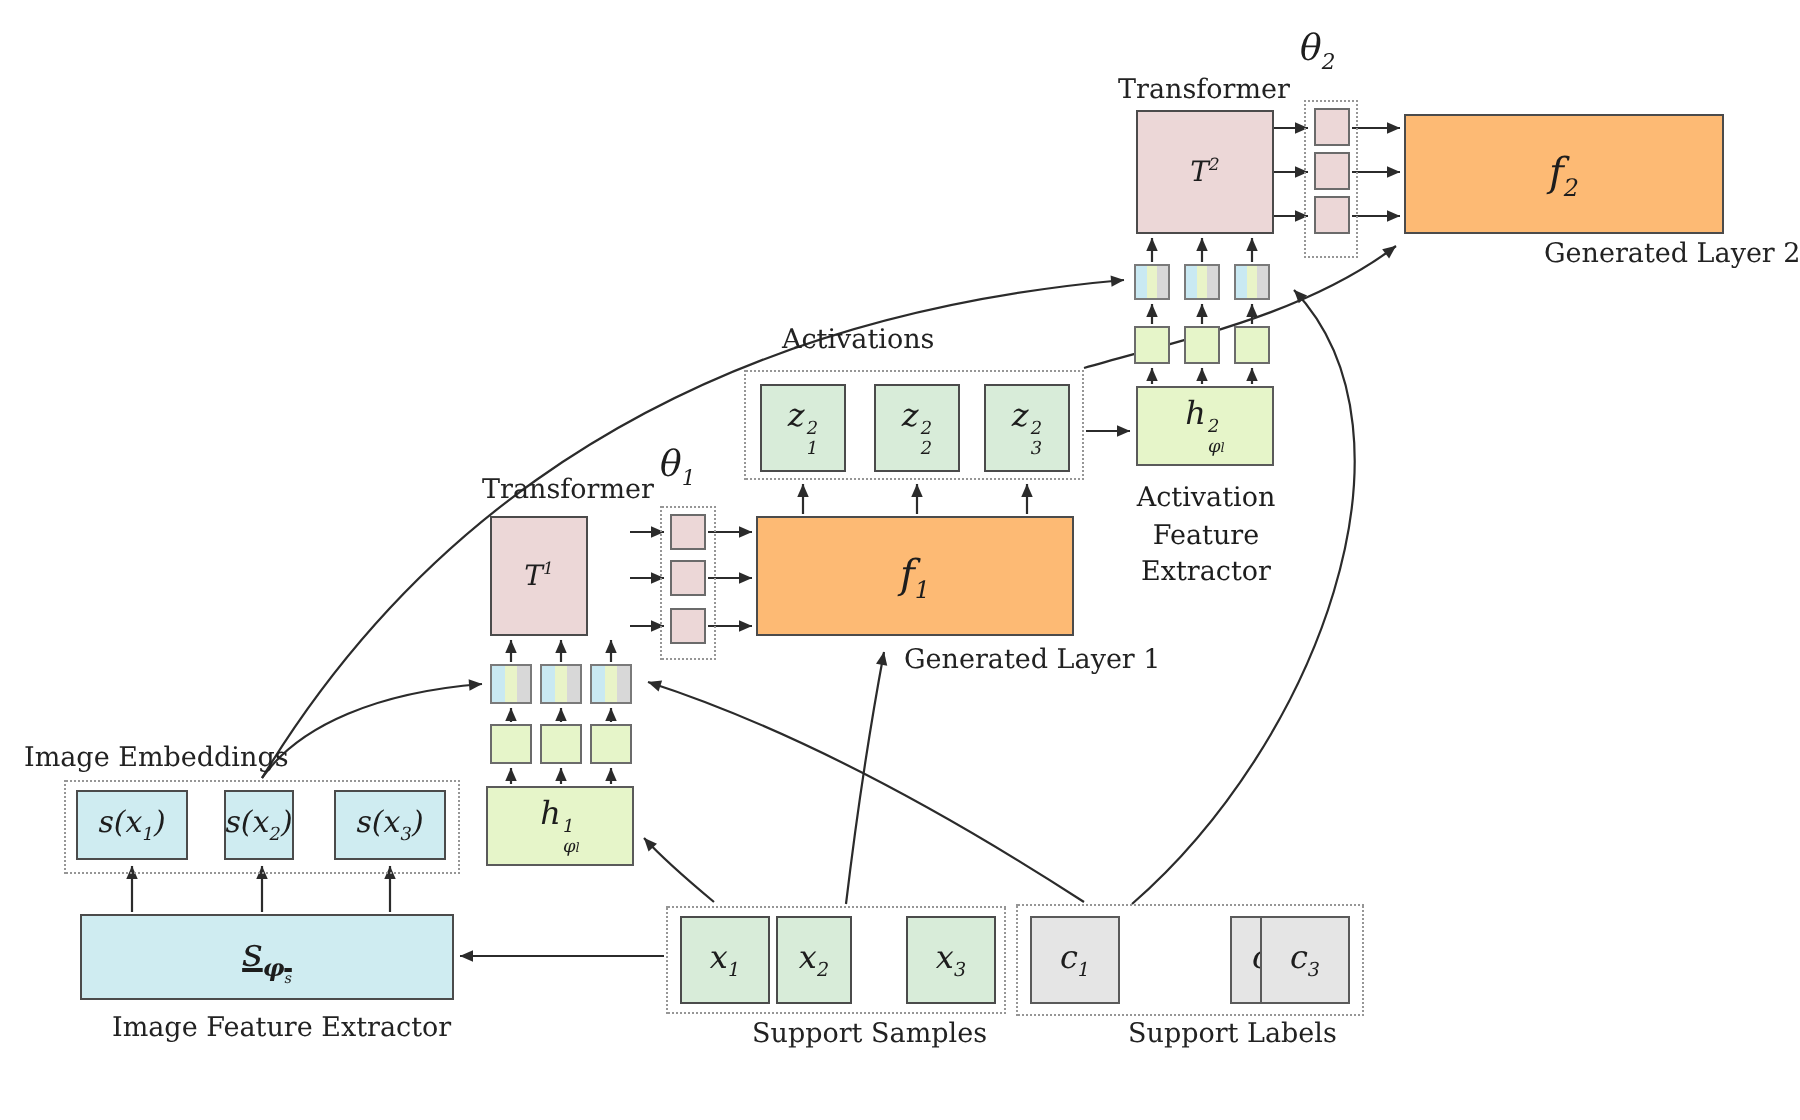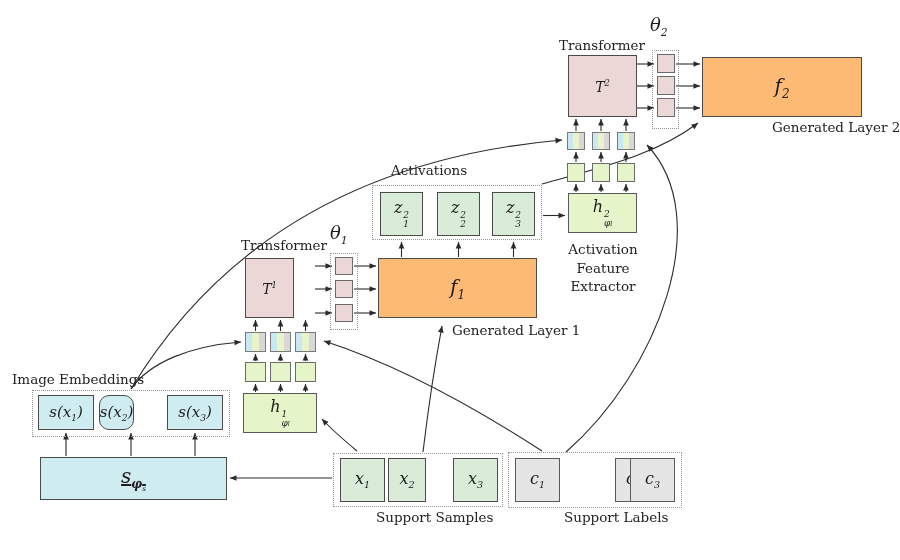--- a/index.html
+++ b/index.html
@@ -188,29 +188,30 @@
           <span>1</span>
           <span><span>φ</span><span class="subsub">l</span></span>
         </span></span>
   </div>
 
   <div class="lbl" style="left:12px;top:371px;">Image Embeddings</div>
   <div class="frame" style="left:32px;top:390px;width:198px;height:47px;"></div>
   <div class="box cyan" style="left:38px;top:395px;width:56px;height:35px;">
     <span class="math smath"><span>s(x</span><sub>1</sub><span>)</span></span>
   </div>
-  <div class="box cyan" style="left:99px;top:395px;width:35px;height:35px;border-radius:10px;">
+  <div class="box cyan" style="left:112px;top:395px;width:35px;height:35px;">
     <span class="math smath"><span>s(x</span><sub>2</sub><span>)</span></span>
   </div>
   <div class="box cyan" style="left:167px;top:395px;width:56px;height:35px;">
     <span class="math smath"><span>s(x</span><sub>3</sub><span>)</span></span>
   </div>
   <div class="box cyan" style="left:40px;top:457px;width:187px;height:43px;text-decoration:underline;">
     <span class="math sphimath"><span>s</span><sub><span class="bphi">φ</span><sub>s</sub></sub></span>
   </div>
+  <div class="lbl" style="left:56px;top:506px;">Image Feature Extractor</div>
 
   <div class="frame" style="left:333px;top:453px;width:170px;height:54px;"></div>
   <div class="box mint" style="left:340px;top:458px;width:45px;height:44px;">
     <span class="math xmath"><span>x</span><sub>1</sub></span>
   </div>
   <div class="box mint" style="left:388px;top:458px;width:38px;height:44px;text-align:center;">
     <span class="math xmath"><span>x</span><sub>2</sub></span>
   </div>
   <div class="box mint" style="left:453px;top:458px;width:45px;height:44px;">
     <span class="math xmath"><span>x</span><sub>3</sub></span>

